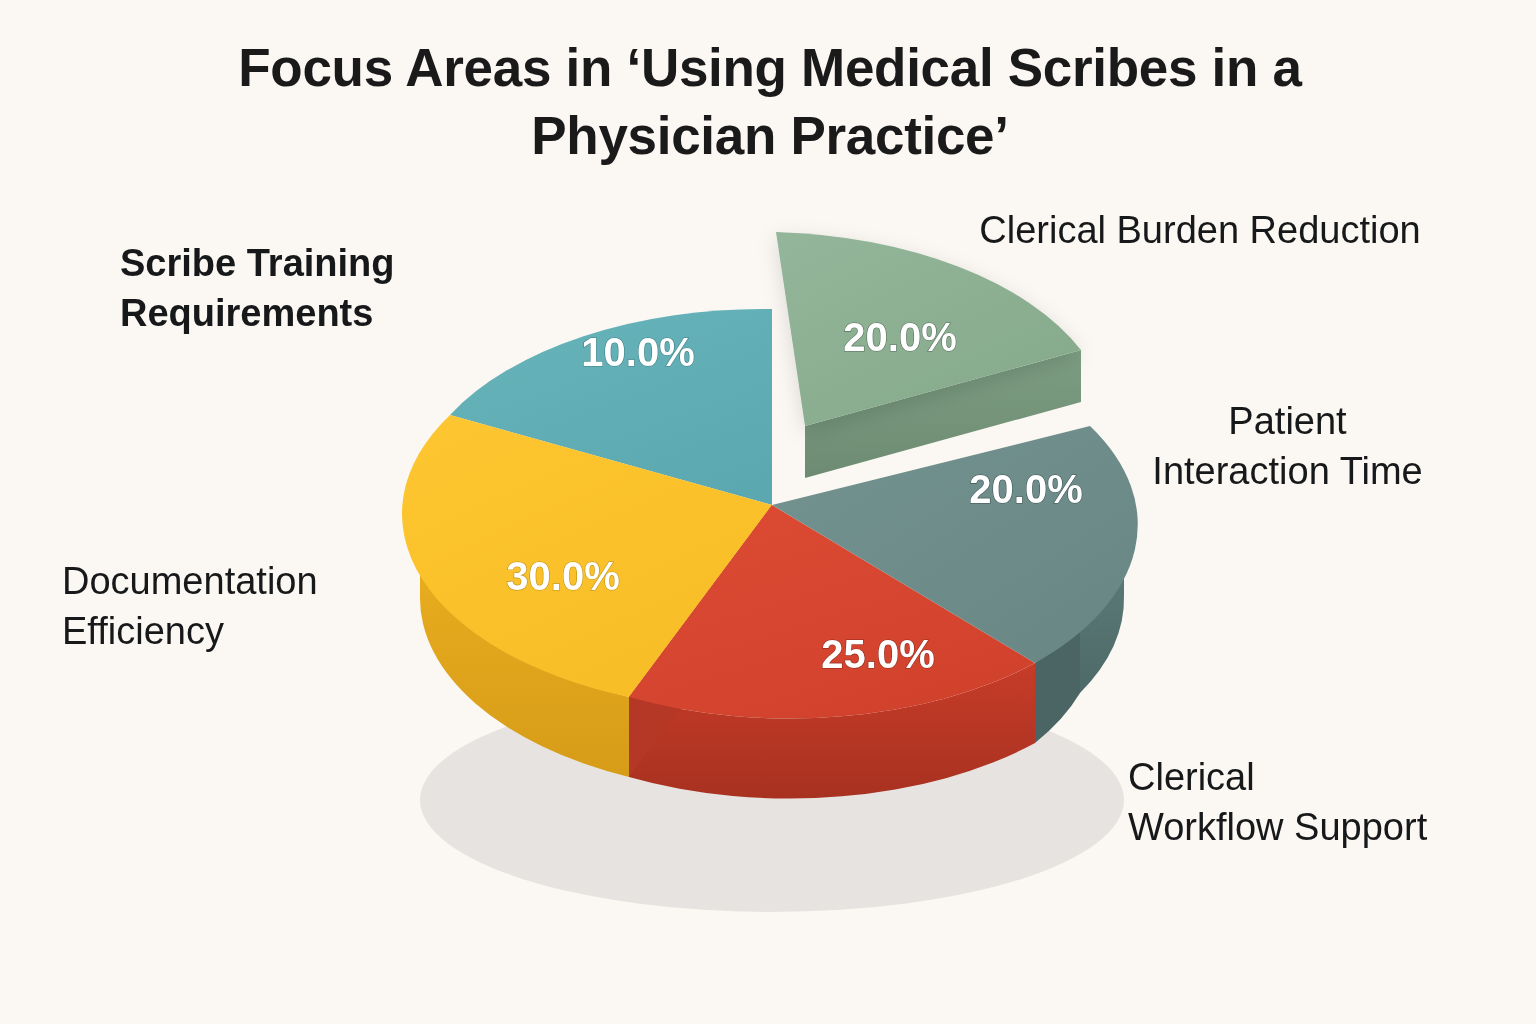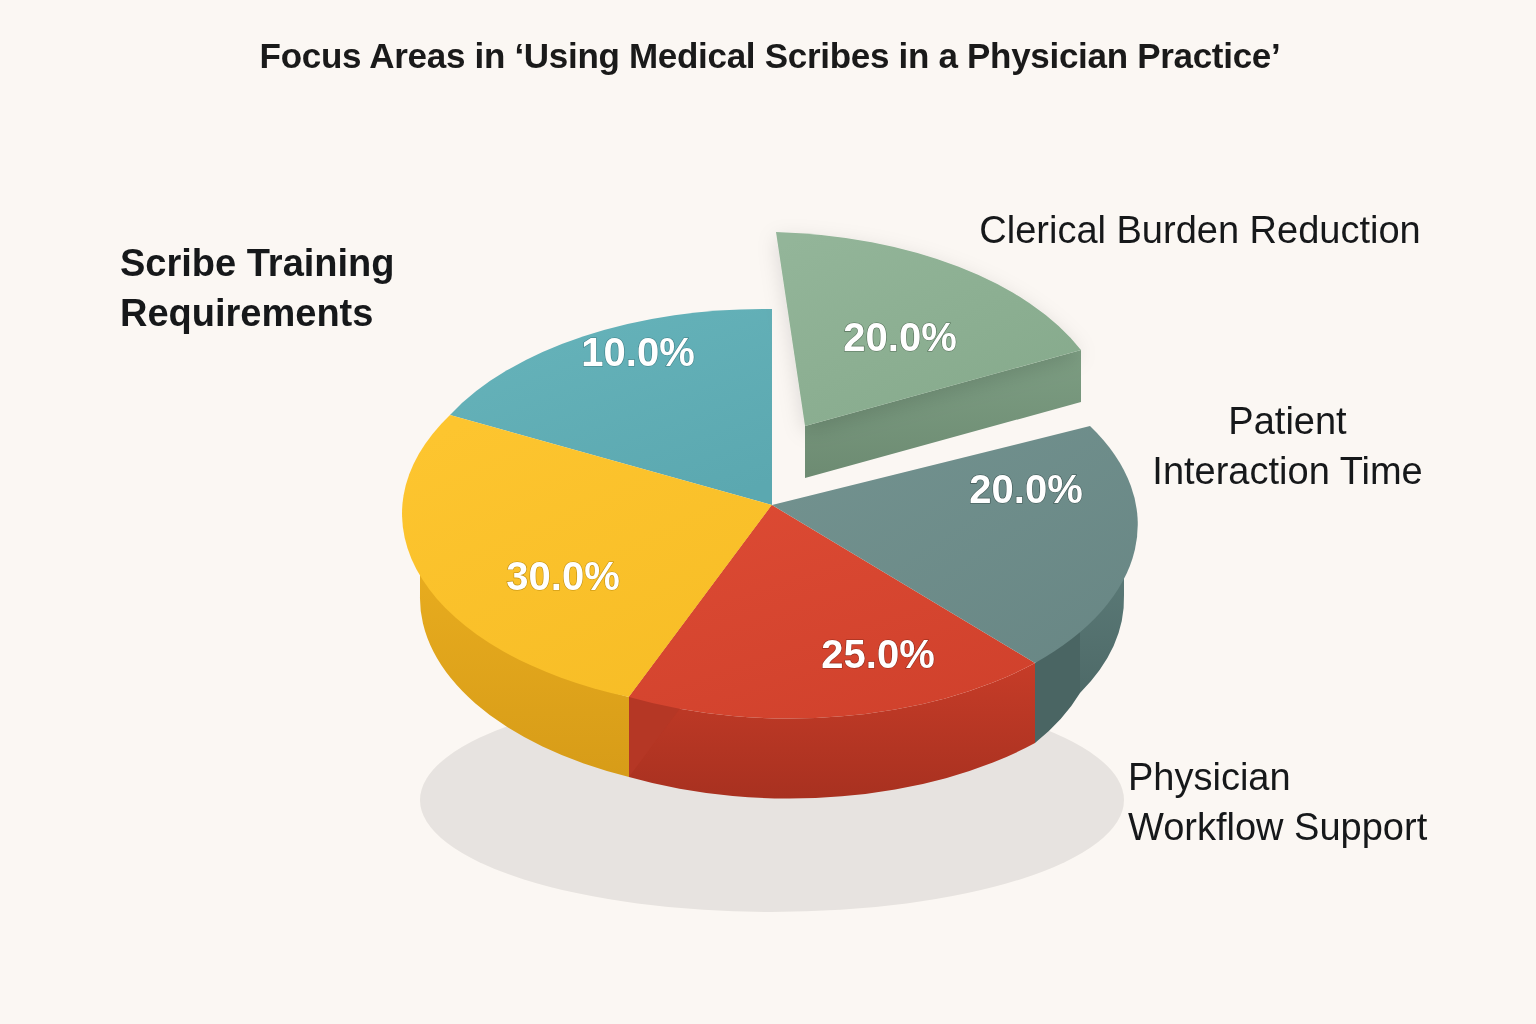--- a/index.html
+++ b/index.html
@@ -19,21 +19,21 @@
     inset: 0;
     width: 1536px;
     height: 1024px;
   }
   #chart-title {
     position: absolute;
     top: 34px;
     left: 110px;
     width: 1320px;
     text-align: center;
-    font-size: 35px;
+    font-size: 53px;
     font-weight: 700;
     line-height: 1.28;
     color: #1a1a1a;
     letter-spacing: -0.3px;
   }
   svg#pie-svg {
     position: absolute;
     top: 0;
     left: 0;
     width: 1536px;
@@ -145,20 +145,22 @@
     <text class="slice-value" x="563" y="590" text-anchor="middle" fill="#fdf4d8" stroke="#c08f10" stroke-width="1.2">30.0%</text>
 
     <text class="slice-value" x="638" y="366" text-anchor="middle" stroke="#3f7f86" stroke-width="1.2">10.0%</text>
   </svg>
 
   <div class="cat-label" id="label-clerical-burden-reduction">Clerical Burden Reduction</div>
 
   <div class="cat-label" id="label-patient-interaction-time">Patient
 Interaction Time</div>
 
-  <div class="cat-label" id="label-physician-workflow-support">Physician
+  <div class="cat-label" id="label-physician-workflow-support">Clerical
 Workflow Support</div>
 
+  <div class="cat-label" id="label-documentation-efficiency">Documentation
+Efficiency</div>
 
   <div class="cat-label" id="label-scribe-training-requirements">Scribe Training
 Requirements</div>
 
 </div>
 
 </body></html>

